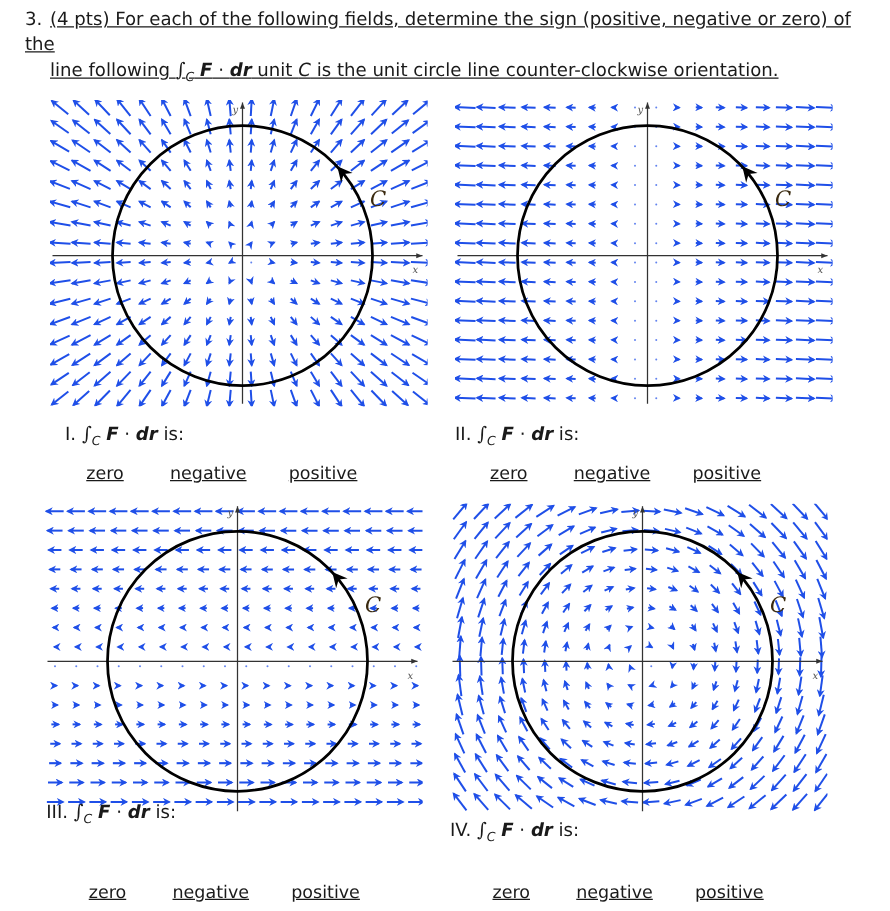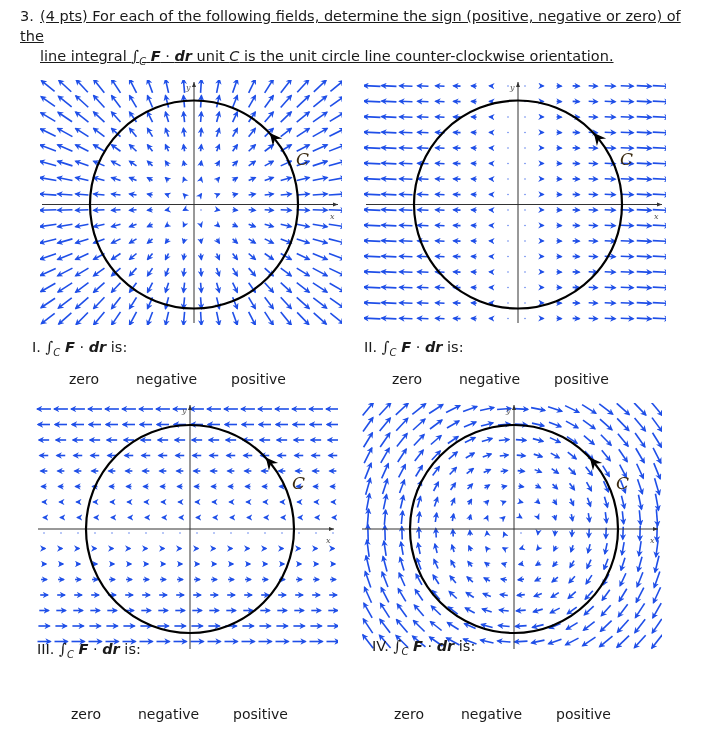--- a/index.html
+++ b/index.html
@@ -18,31 +18,31 @@
     .math-b { font-weight: bold; font-style: italic; }
     .int { font-style: italic; font-family: "DejaVu Serif", serif; font-size: 15px; }
     .sub { font-size: 10px; font-style: italic; vertical-align: -4px; }
     .plot {
       position: absolute;
     }
     .plot svg { display: block; }
     .label {
       position: absolute; font-size: 14.5px; line-height: 18px;
     }
-    .opt { position: absolute; white-space: nowrap; cursor: pointer; }
+    .opt { position: absolute; white-space: nowrap; cursor: pointer; text-decoration: underline; }
   </style>
 </head>
 <body>
 
 <div class="question">
   <div>
     <span class="num">3.</span><span>(4 pts) For each of the following fields, determine the sign (positive, negative or zero) of the</span>
   </div>
   <div class="line2">
-    <span>line integral </span><span class="int">∫</span><span class="sub">C</span>
+    <span>line following </span><span class="int">∫</span><span class="sub">C</span>
     <span class="math-b">F</span><span> · </span><span class="math-b">dr</span><span> unit </span><span class="math-i">C</span><span> is the unit circle line counter-clockwise orientation.</span>
   </div>
 </div>
 
 <div class="plot" style="left:40px; top:80px;">
   <svg id="svg0" width="302" height="245">
       <defs>
         <marker id="ah0" viewBox="0 0 10 10" refX="8" refY="5" markerWidth="4" markerHeight="4" orient="auto">
           <path d="M0,0 L10,5 L0,10 L3,5 z" fill="#1f4fe8"></path>
         </marker>
@@ -341,21 +341,21 @@
       <path d="M298,124.5 l-5,-2 l0,4 z" fill="#333333"></path>
       <line x1="154" y1="243" x2="154" y2="2" stroke="#333333" stroke-width="1"></line>
       <path d="M154,2 l-2,5 l4,0 z" fill="#333333"></path>
       <text x="290" y="138.5" font-size="8" font-style="italic" fill="#555" font-family="DejaVu Serif, serif">x</text>
       <text x="146" y="10" font-size="8" font-style="italic" fill="#555" font-family="DejaVu Serif, serif">y</text>
       <circle cx="154" cy="124.5" r="104" fill="none" stroke="#000000" stroke-width="2.2"></circle>
       <path d="M229.81189642625446,53.05382193388605 L242.1216144012068,58.38962959319454 L234.95419730374678,59.18217747883787 L232.9290810837791,66.10308090943302 z" fill="#000"></path>
       <text x="255.92000000000002" y="84.97999999999999" font-size="17" font-style="italic" fill="#3a2a10" font-family="DejaVu Serif, serif">C</text>
     </svg>
 </div>
-<div class="label" style="left:32px; top:338px;">
+<div class="label" style="left:52px; top:338px;">
   <span>I.</span>
   <span class="int">∫</span><span class="sub">C</span>
   <span class="math-b">F</span><span> · </span><span class="math-b">dr</span><span> is:</span>
 </div>
 <div class="opt" style="left:69px; top:371px; font-size:14px;">zero</div>
 <div class="opt" style="left:136px; top:371px; font-size:14px;">negative</div>
 <div class="opt" style="left:231px; top:371px; font-size:14px;">positive</div>
 
 <div class="plot" style="left:364px; top:80px;">
   <svg id="svg1" width="302" height="245">
@@ -1292,20 +1292,20 @@
       <path d="M298,126 l-5,-2 l0,4 z" fill="#333333"></path>
       <line x1="154" y1="246" x2="154" y2="2" stroke="#333333" stroke-width="1"></line>
       <path d="M154,2 l-2,5 l4,0 z" fill="#333333"></path>
       <text x="290" y="140" font-size="8" font-style="italic" fill="#555" font-family="DejaVu Serif, serif">x</text>
       <text x="146" y="10" font-size="8" font-style="italic" fill="#555" font-family="DejaVu Serif, serif">y</text>
       <circle cx="154" cy="126" r="104" fill="none" stroke="#000000" stroke-width="2.2"></circle>
       <path d="M229.81189642625446,54.55382193388605 L242.1216144012068,59.88962959319454 L234.95419730374678,60.68217747883787 L232.9290810837791,67.60308090943302 z" fill="#000"></path>
       <text x="255.92000000000002" y="86.47999999999999" font-size="17" font-style="italic" fill="#3a2a10" font-family="DejaVu Serif, serif">C</text>
     </svg>
 </div>
-<div class="label" style="left:360px; top:637px;margin-left:12px;">
+<div class="label" style="left:360px; top:655px;">
   <span>IV.</span>
   <span class="int">∫</span><span class="sub">C</span>
   <span class="math-b">F</span><span> · </span><span class="math-b">dr</span><span> is:</span>
 </div>
 <div class="opt" style="left:394px; top:706px; font-size:14px;">zero</div>
 <div class="opt" style="left:461px; top:706px; font-size:14px;">negative</div>
 <div class="opt" style="left:556px; top:706px; font-size:14px;">positive</div>
 
 </body></html>

